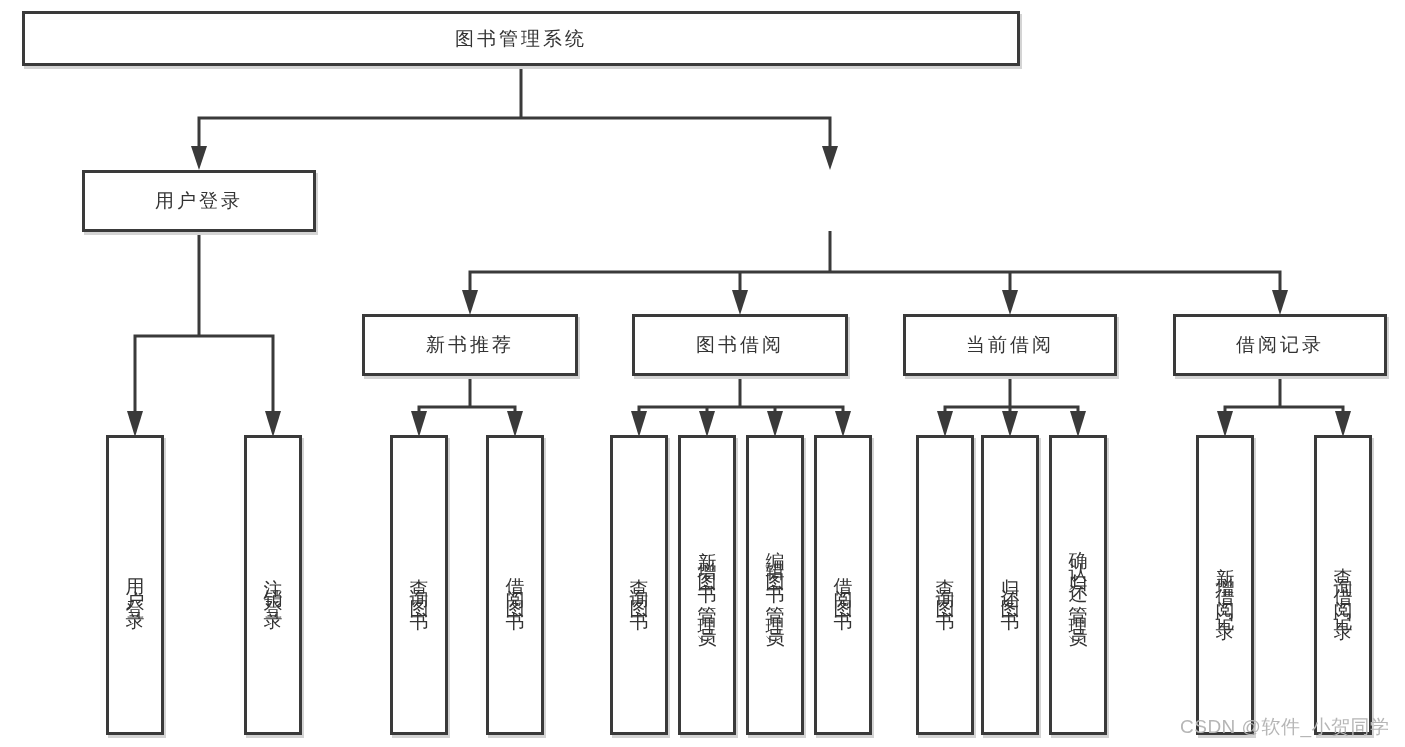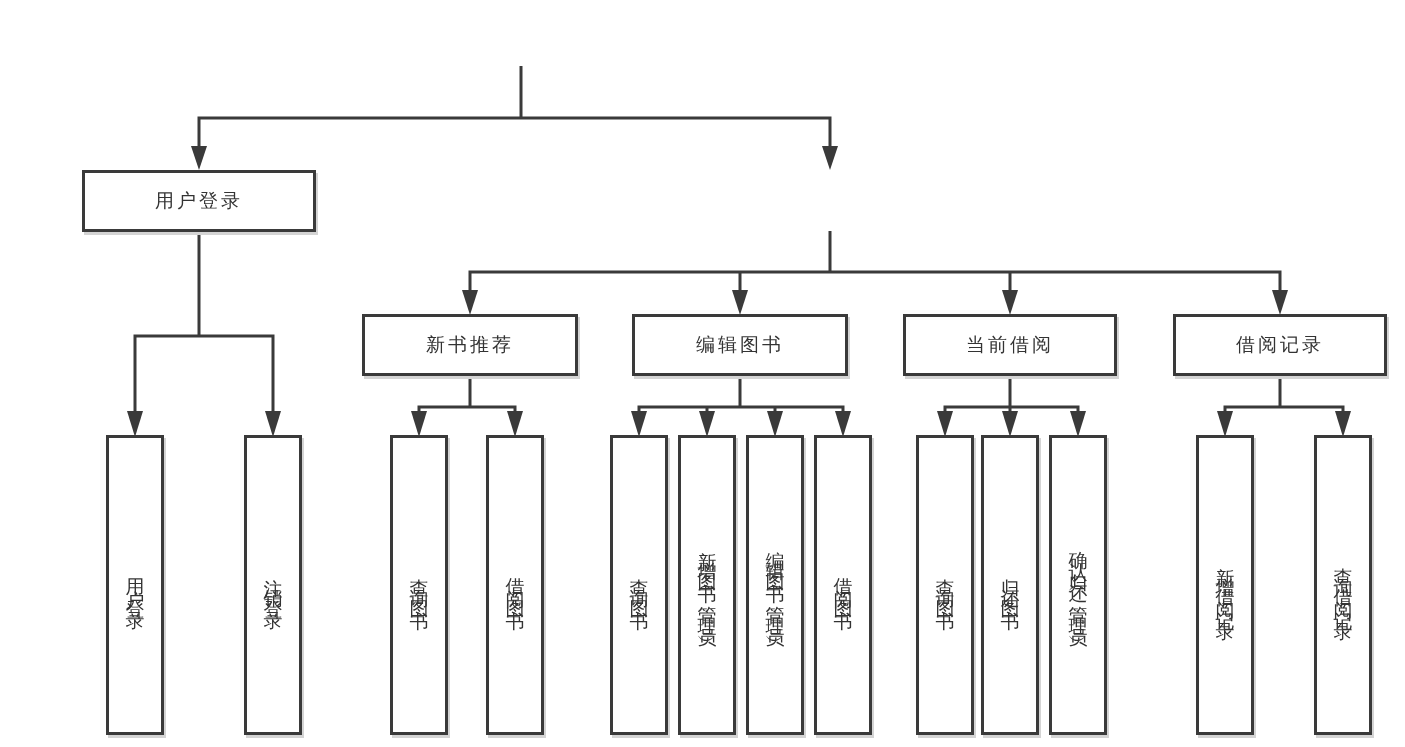--- a/index.html
+++ b/index.html
@@ -75,30 +75,33 @@
       <polygon points="767,411 783,411 775,437"></polygon>
       <polygon points="835,411 851,411 843,437"></polygon>
       <polygon points="937,411 953,411 945,437"></polygon>
       <polygon points="1002,411 1018,411 1010,437"></polygon>
       <polygon points="1070,411 1086,411 1078,437"></polygon>
       <polygon points="1217,411 1233,411 1225,437"></polygon>
       <polygon points="1335,411 1351,411 1343,437"></polygon>
     </g>
   </svg>
 
+  <div class="node" style="left:22px; top:11px; width:998px; height:55px;">
+    <span class="hlabel">图书管理系统</span>
+  </div>
 
   <div class="node" style="left:82px; top:170px; width:234px; height:62px;">
     <span class="hlabel">用户登录</span>
   </div>
 
   <div class="node" style="left:362px; top:314px; width:216px; height:62px;">
     <span class="hlabel">新书推荐</span>
   </div>
   <div class="node" style="left:632px; top:314px; width:216px; height:62px;">
-    <span class="hlabel">编辑图书</span>
+    <span class="hlabel">图书借阅</span>
   </div>
   <div class="node" style="left:1173px; top:314px; width:214px; height:62px;">
     <span class="hlabel">借阅记录</span>
   </div>
   <div class="node" style="left:903px; top:314px; width:214px; height:62px;">
     <span class="hlabel">当前借阅</span>
   </div>
 
   <div class="node leaf" style="left:106px; top:435px; width:58px; height:300px;">
     <span class="vlabel">用户登录</span>
@@ -133,14 +136,15 @@
   <div class="node leaf" style="left:1049px; top:435px; width:58px; height:300px;">
     <span class="vlabel">确认归还（管理员）</span>
   </div>
   <div class="node leaf" style="left:1196px; top:435px; width:58px; height:300px;">
     <span class="vlabel">新增借阅记录</span>
   </div>
   <div class="node leaf" style="left:1314px; top:435px; width:58px; height:300px;">
     <span class="vlabel">查询借阅记录</span>
   </div>
 
+  <div class="watermark">CSDN @软件_小贺同学</div>
 
 </div>
 
 </body></html>

